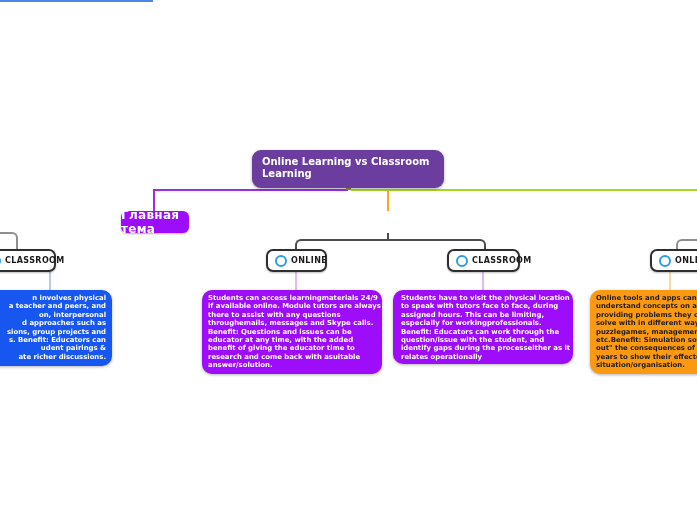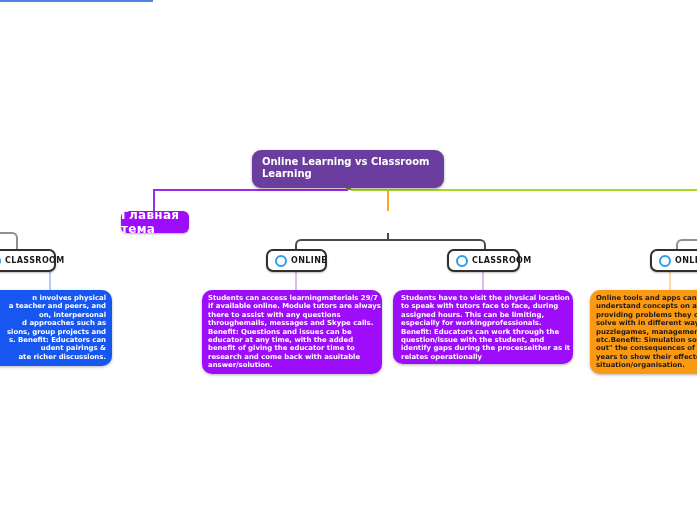--- a/index.html
+++ b/index.html
@@ -119,21 +119,21 @@
         <div class="tl">d approaches such as</div>
         <div class="tl">sions, group projects and</div>
         <div class="tl">s. Benefit: Educators can</div>
         <div class="tl">udent pairings &amp;</div>
         <div class="tl">ate richer discussions.</div>
       </div>
   </div>
 
   <div class="note note-online-center" style="background-color: rgb(157, 13, 249);">
     <div>
-        <div class="tl">Students can access learningmaterials 29/7</div>
+        <div class="tl">Students can access learningmaterials 24/9</div>
         <div class="tl">if available online. Module tutors are always</div>
         <div class="tl">there to assist with any questions</div>
         <div class="tl">throughemails, messages and Skype calls.</div>
         <div class="tl">Benefit: Questions and issues can be</div>
         <div class="tl">educator at any time, with the added</div>
         <div class="tl">benefit of giving the educator time to</div>
         <div class="tl">research and come back with asuitable</div>
         <div class="tl">answer/solution.</div>
       </div>
   </div>

